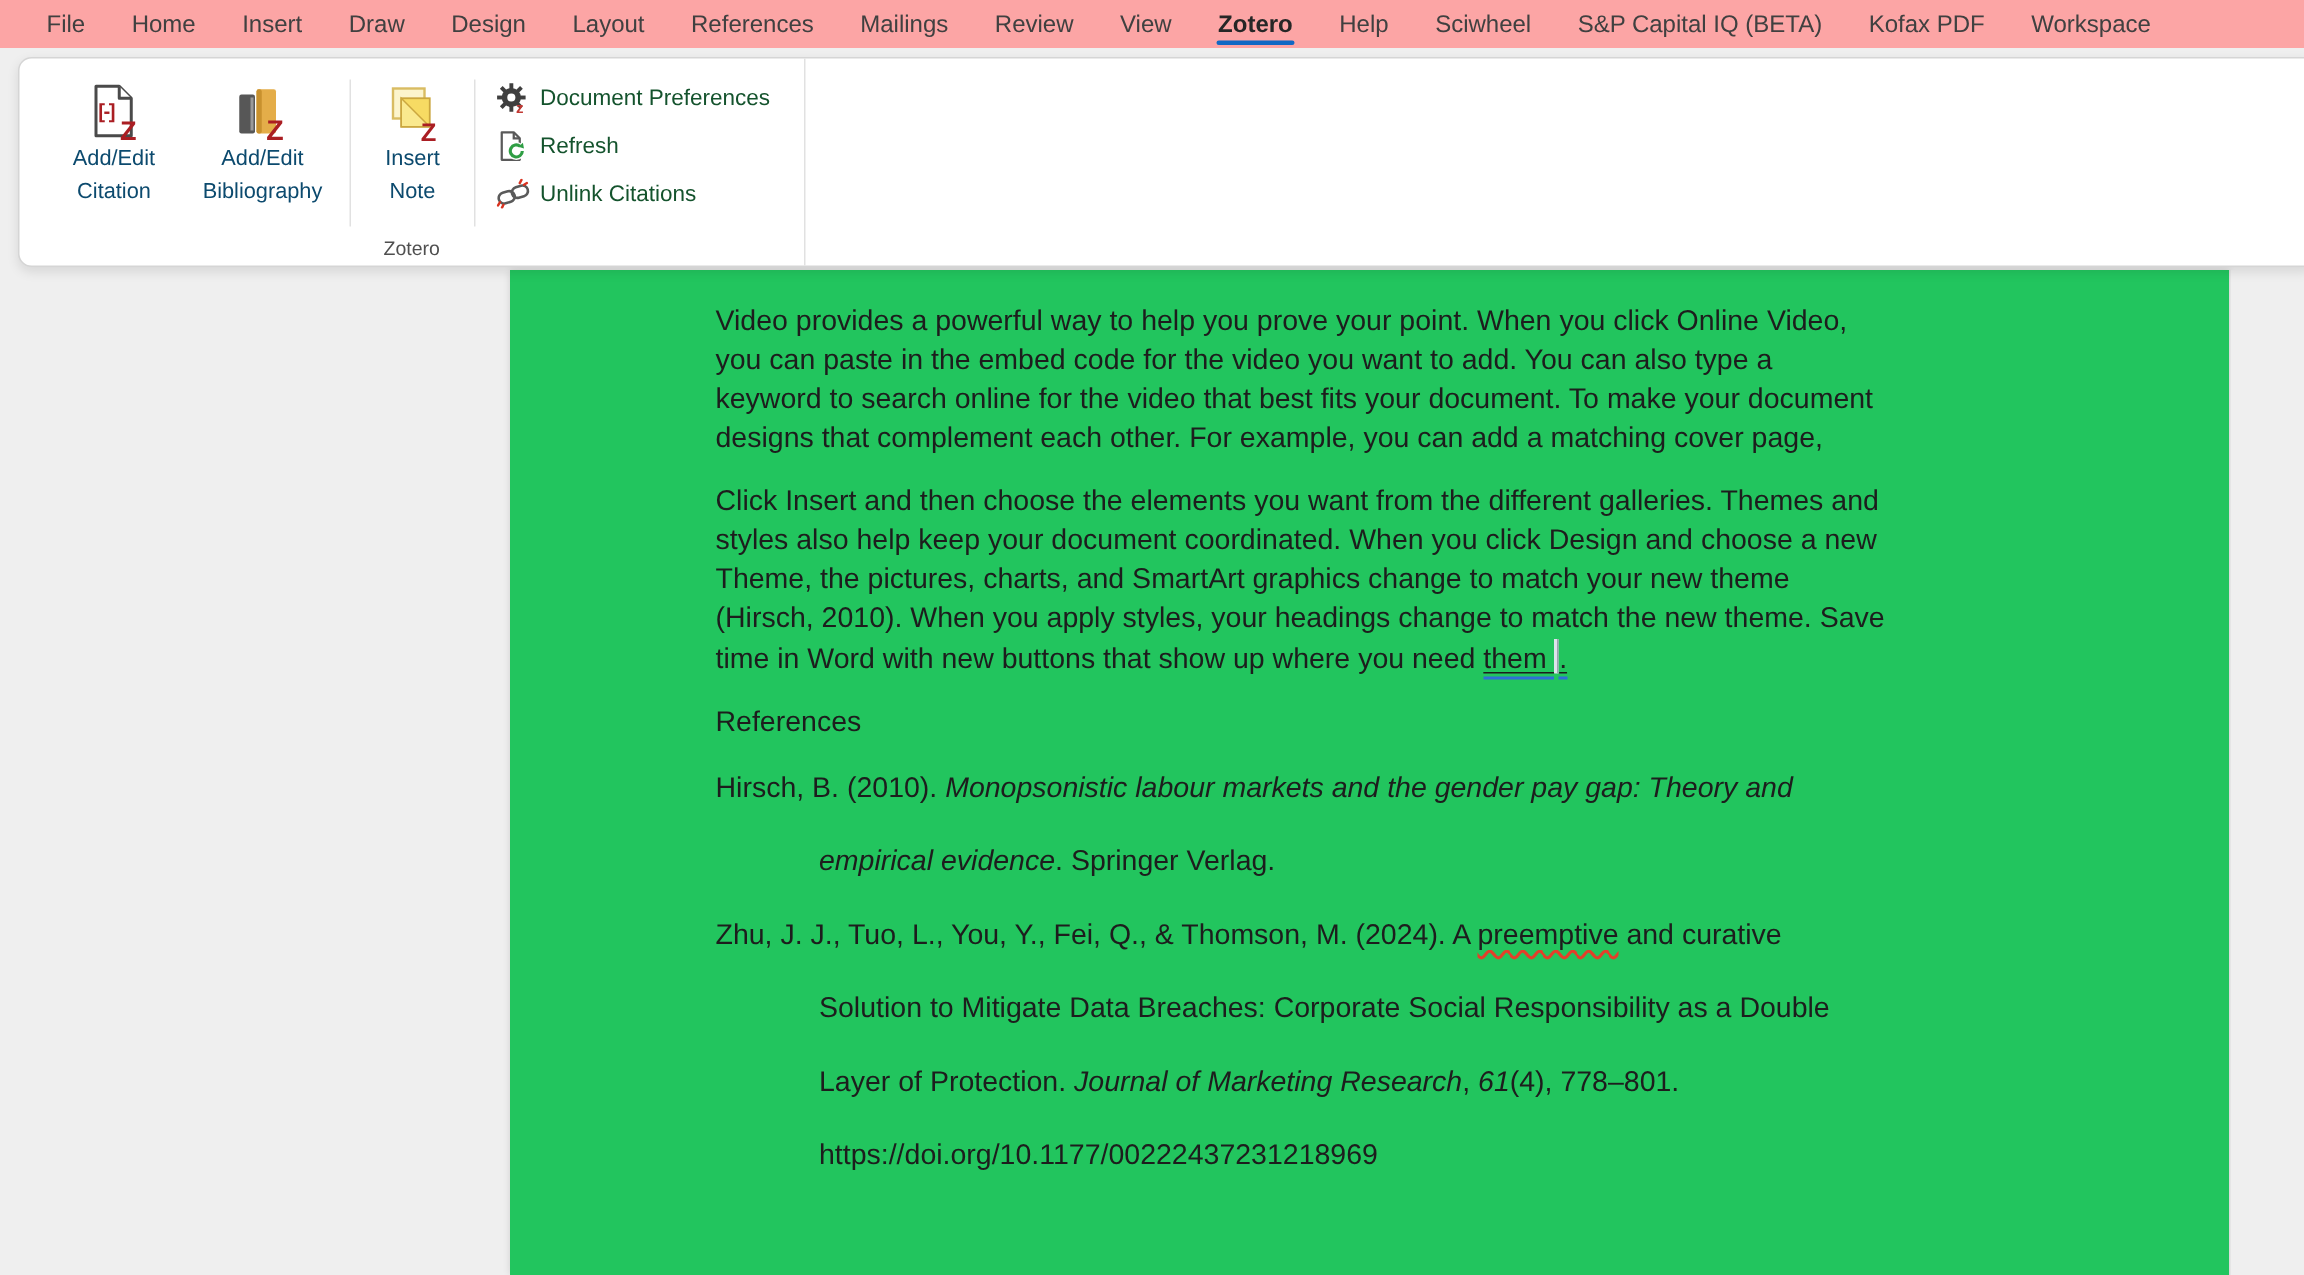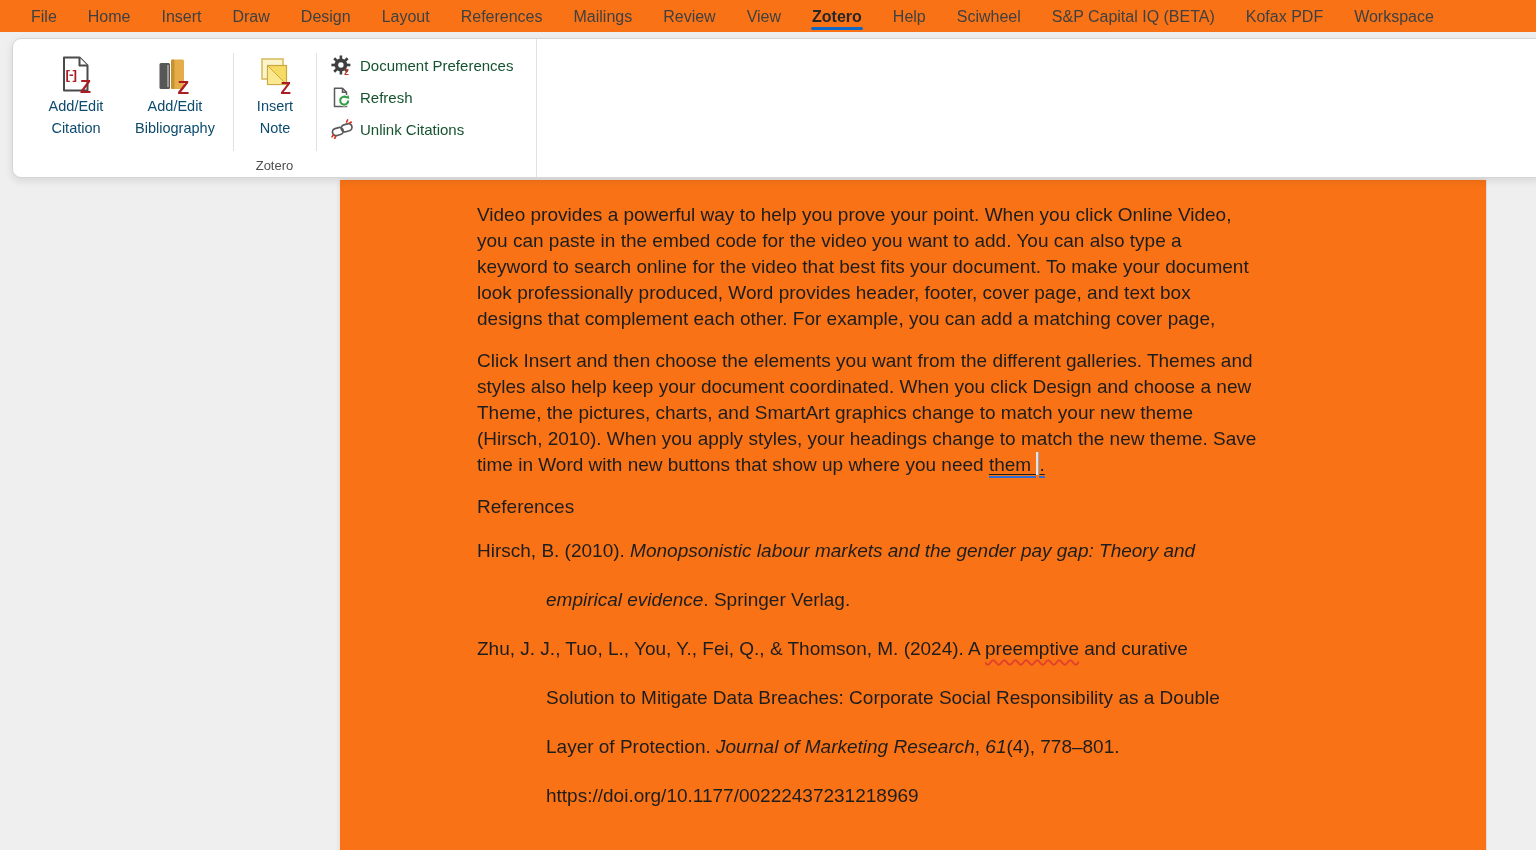--- a/index.html
+++ b/index.html
@@ -1,31 +1,31 @@
 <!DOCTYPE html>
 <html style="--accent: #1168c4; --squiggly: #E2402A; --grammar: #2F6FD6;"><head>
 <meta charset="utf-8">
 <style>
   * { margin:0; padding:0; box-sizing:border-box; }
   html,body { width:1536px; height:850px; overflow:hidden; background:#fff;
     font-family:"Liberation Sans","DejaVu Sans",sans-serif; }
 
   
-  .menubar { height:32px; background:#f97316; display:flex; align-items:stretch;
+  .menubar { height:32px; background:#fca5a5; display:flex; align-items:stretch;
     padding-left:30px; gap:29px; white-space:nowrap; }
   .tab { position:relative; display:flex; align-items:center; font-size:16px;
     color:#404040; padding:2px 1px 0 1px; cursor:default; }
   .tab.active { color:#262626; font-weight:bold; }
   .tab.active::after { content:""; position:absolute; left:0; right:0; bottom:2px;
     height:3px; border-radius:2px; background:var(--accent); }
 
   
   .workspace { position:relative; height:818px; background:#efefef; }
   .page { position:absolute; left:340px; top:148px; width:1146px; bottom:0;
-    background:#f97316; box-shadow:0 0 5px rgba(0,0,0,.12); }
+    background:#22c55e; box-shadow:0 0 5px rgba(0,0,0,.12); }
   .page-right-strip { position:absolute; left:1486px; top:148px; right:0; bottom:0;
     background:#efefef; border-left:1px solid #dcdcdc; }
 
   
   .panel { position:absolute; left:12px; top:6px; width:1532px; height:140px;
     background:#fff; border:1px solid #d5d5d5; border-radius:9px;
     box-shadow:0 3px 8px rgba(0,0,0,.10); display:flex; }
   .zotero-group { position:relative; width:524px; height:100%;
     border-right:1px solid #e1e1e1; display:flex; padding:8px 0 0 16px; }
   .group-label { position:absolute; bottom:4px; left:0; width:100%;
@@ -80,21 +80,20 @@
 </nav>
 
 <div class="workspace">
 
   <div class="page">
     <div class="doc-content" id="doc-content">
         <div class="block para">
           <div class="line"><span class="seg-n">Video provides a powerful way to help you prove your point. When you click Online Video,</span></div>
           <div class="line"><span class="seg-n">you can paste in the embed code for the video you want to add. You can also type a</span></div>
           <div class="line"><span class="seg-n">keyword to search online for the video that best fits your document. To make your document</span></div>
-          <div class="line"><span class="seg-n">look professionally produced, Word provides header, footer, cover page, and text box</span></div>
           <div class="line"><span class="seg-n">designs that complement each other. For example, you can add a matching cover page,</span></div>
         </div>
         <div class="block para">
           <div class="line"><span class="seg-n">Click Insert and then choose the elements you want from the different galleries. Themes and</span></div>
           <div class="line"><span class="seg-n">styles also help keep your document coordinated. When you click Design and choose a new</span></div>
           <div class="line"><span class="seg-n">Theme, the pictures, charts, and SmartArt graphics change to match your new theme</span></div>
           <div class="line"><span class="seg-n">(Hirsch, 2010). When you apply styles, your headings change to match the new theme. Save</span></div>
           <div class="line"><span class="seg-n">time in Word with new buttons that show up where you need </span><span class="seg-ug">them </span><span class="caret"></span><span class="seg-ug">.</span></div>
         </div>
         <div class="block heading">

